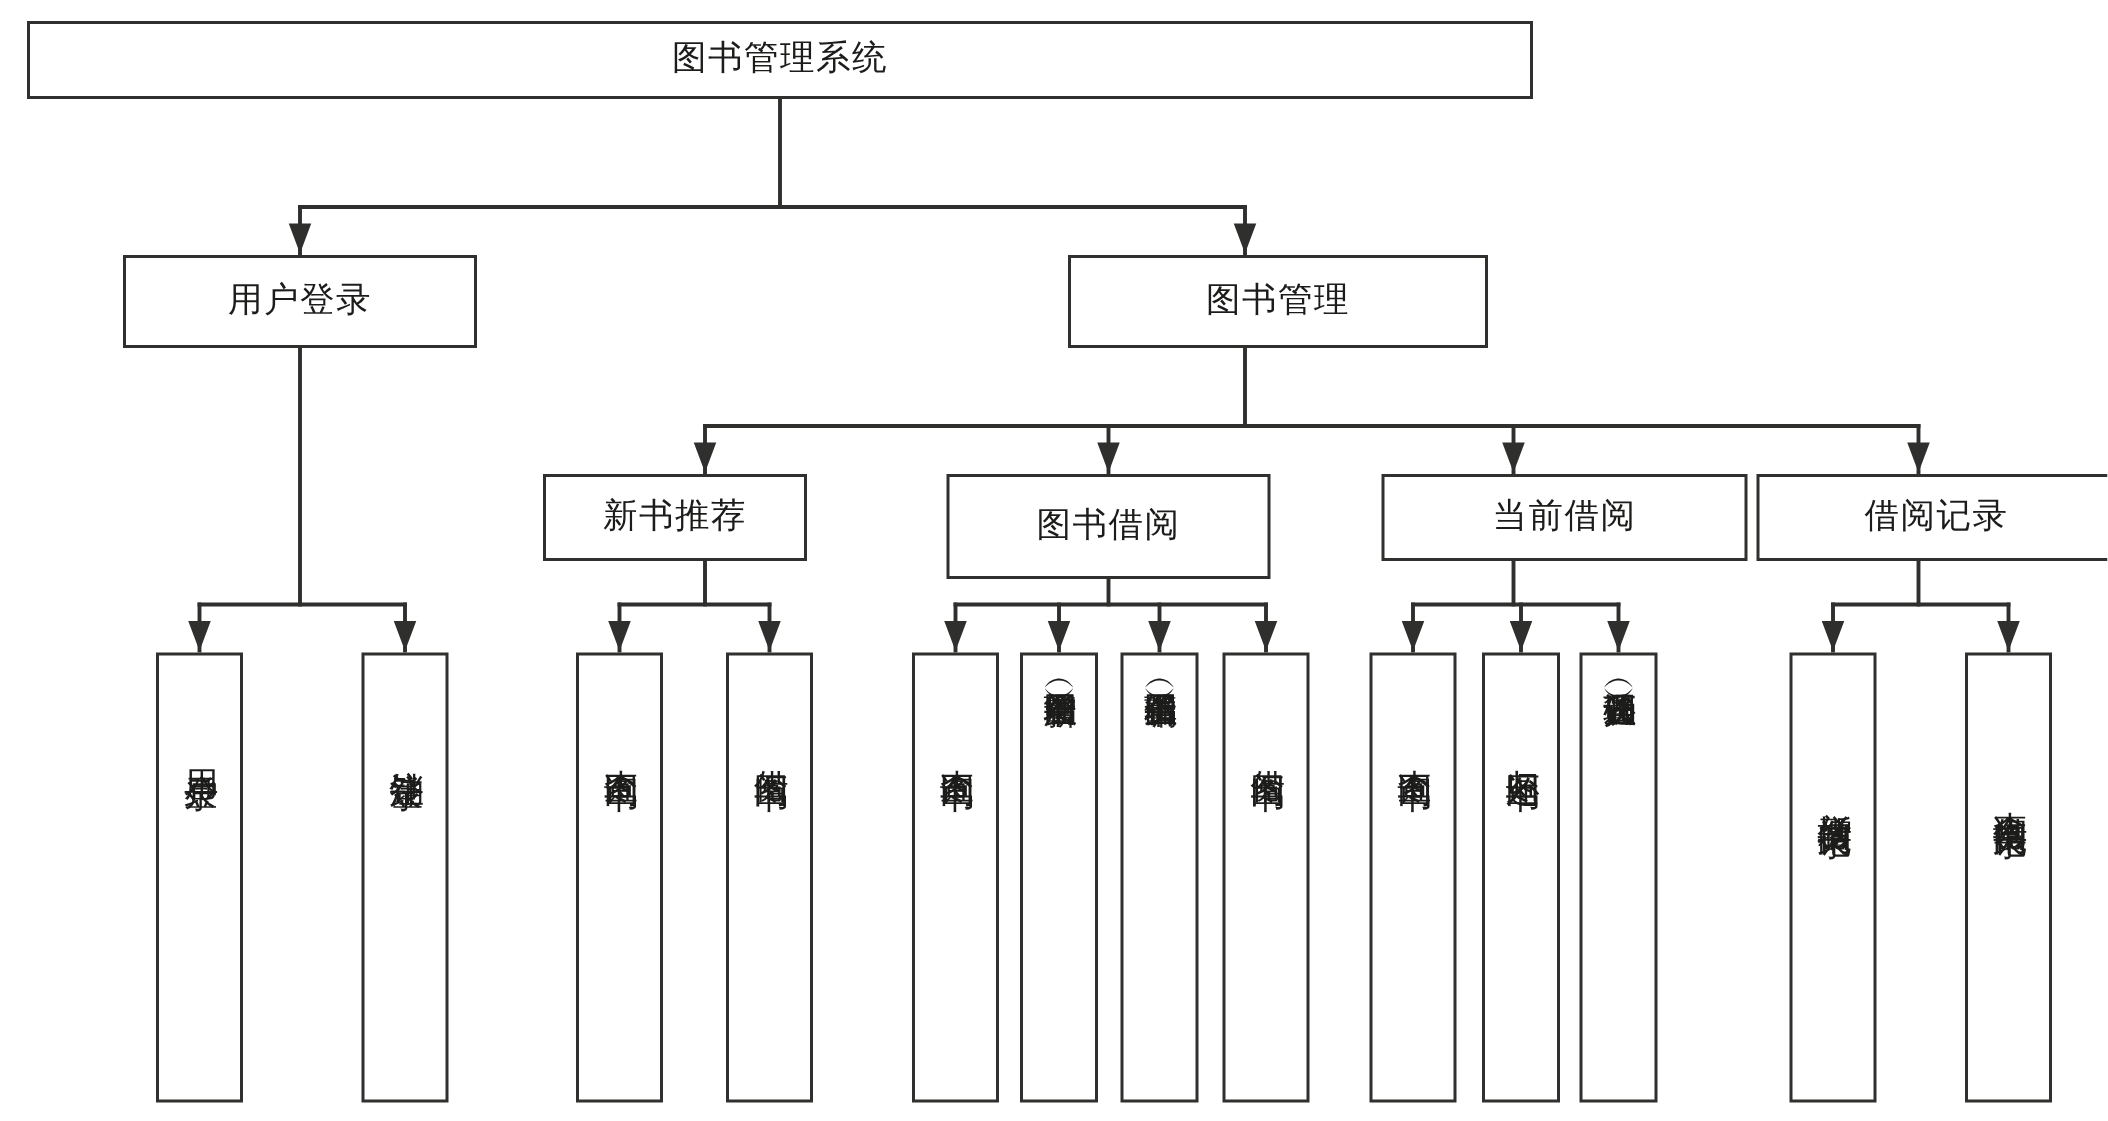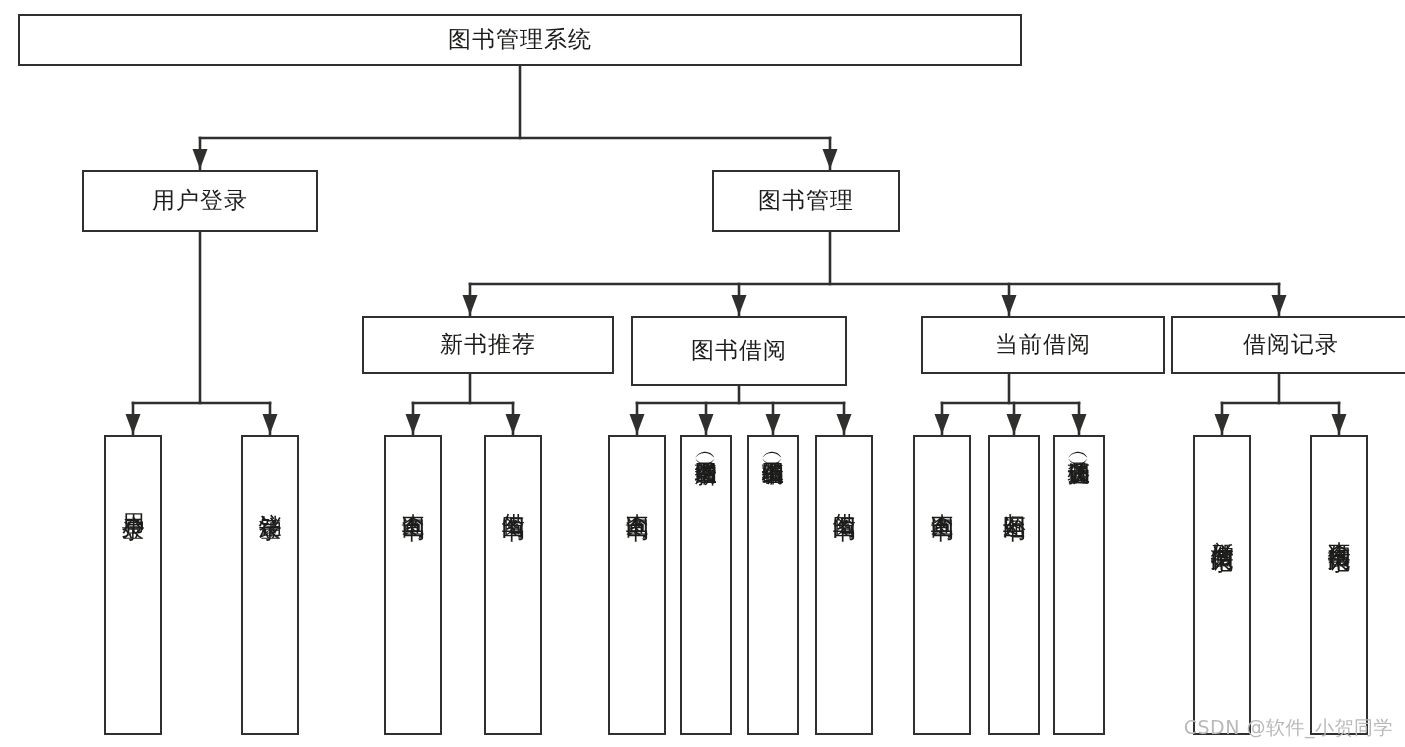--- a/index.html
+++ b/index.html
@@ -134,24 +134,24 @@
       <line x1="1339" y1="403" x2="1339" y2="434" stroke="#2f2f2e" stroke-width="2.6" stroke-linecap="square"></line>
       <path d="M 1331.5 414 L 1346.5 414 L 1339 434 Z" fill="#2f2f2e"></path>
     </svg>
   <div id="nodes">
       <div class="node horiz" style="left: 18px; top: 14px; width: 1004px; height: 52px;">
         <span>图书管理系统</span>
       </div>
       <div class="node horiz" style="left: 82px; top: 170px; width: 236px; height: 62px;">
         <span>用户登录</span>
       </div>
-      <div class="node horiz" style="left: 712px; top: 170px; width: 188px; height: 62px;">
+      <div class="node horiz" style="left: 712px; top: 170px; width: 280px; height: 62px;">
         <span>图书管理</span>
       </div>
-      <div class="node horiz" style="left: 362px; top: 316px; width: 252px; height: 58px;">
+      <div class="node horiz" style="left: 362px; top: 316px; width: 176px; height: 58px;">
         <span>新书推荐</span>
       </div>
       <div class="node horiz" style="left: 631px; top: 316px; width: 216px; height: 70px;">
         <span>图书借阅</span>
       </div>
       <div class="node horiz" style="left: 901px; top: 316px; width: 244px; height: 58px; margin-left: 20px;">
         <span>当前借阅</span>
       </div>
       <div class="node horiz" style="left: 1171px; top: 316px; width: 240px; height: 58px;">
         <span>借阅记录</span>
@@ -189,14 +189,13 @@
       <div class="node vert tight" style="left: 1053px; top: 435px; width: 52px; height: 300px;">
         <span class="vtext">确认归还（管理员）</span>
       </div>
       <div class="node vert pad-low" style="left: 1193px; top: 435px; width: 58px; height: 300px;">
         <span class="vtext">新增借阅记录</span>
       </div>
       <div class="node vert pad-low" style="left: 1310px; top: 435px; width: 58px; height: 300px;">
         <span class="vtext">查询借阅记录</span>
       </div>
     </div>
-  <div class="watermark">CSDN @软件_小贺同学</div>
 </div>
 
 </body></html>

